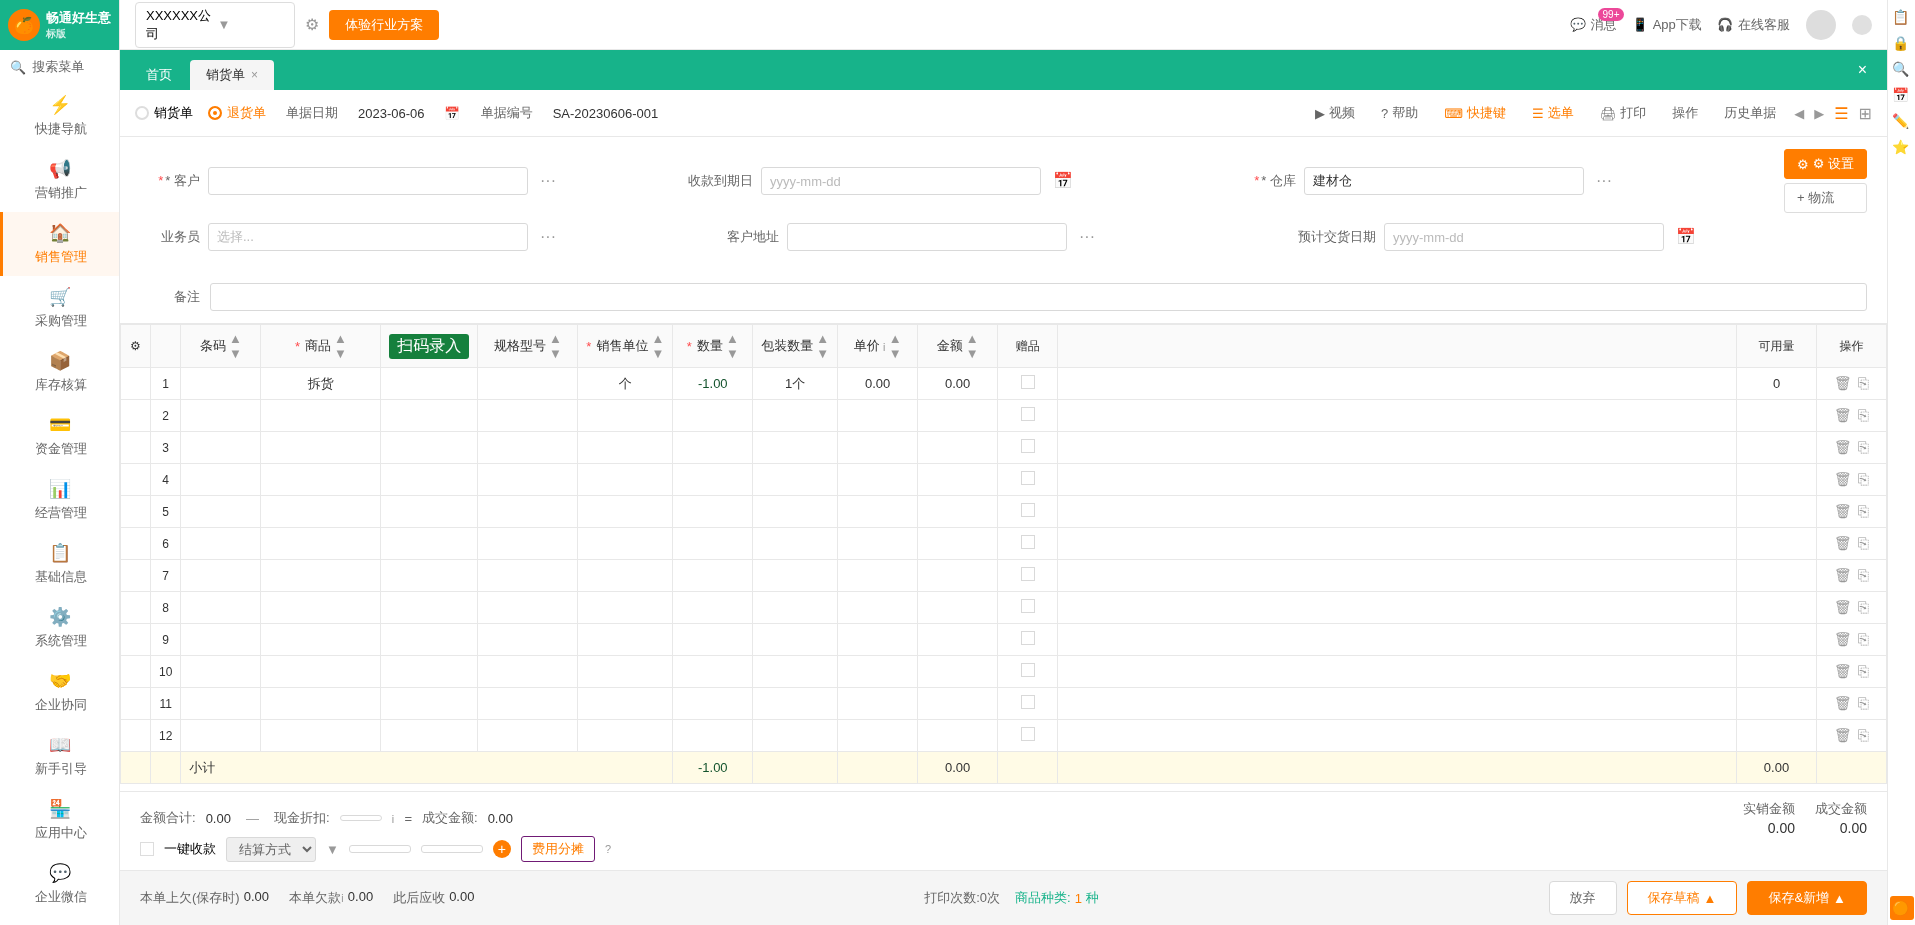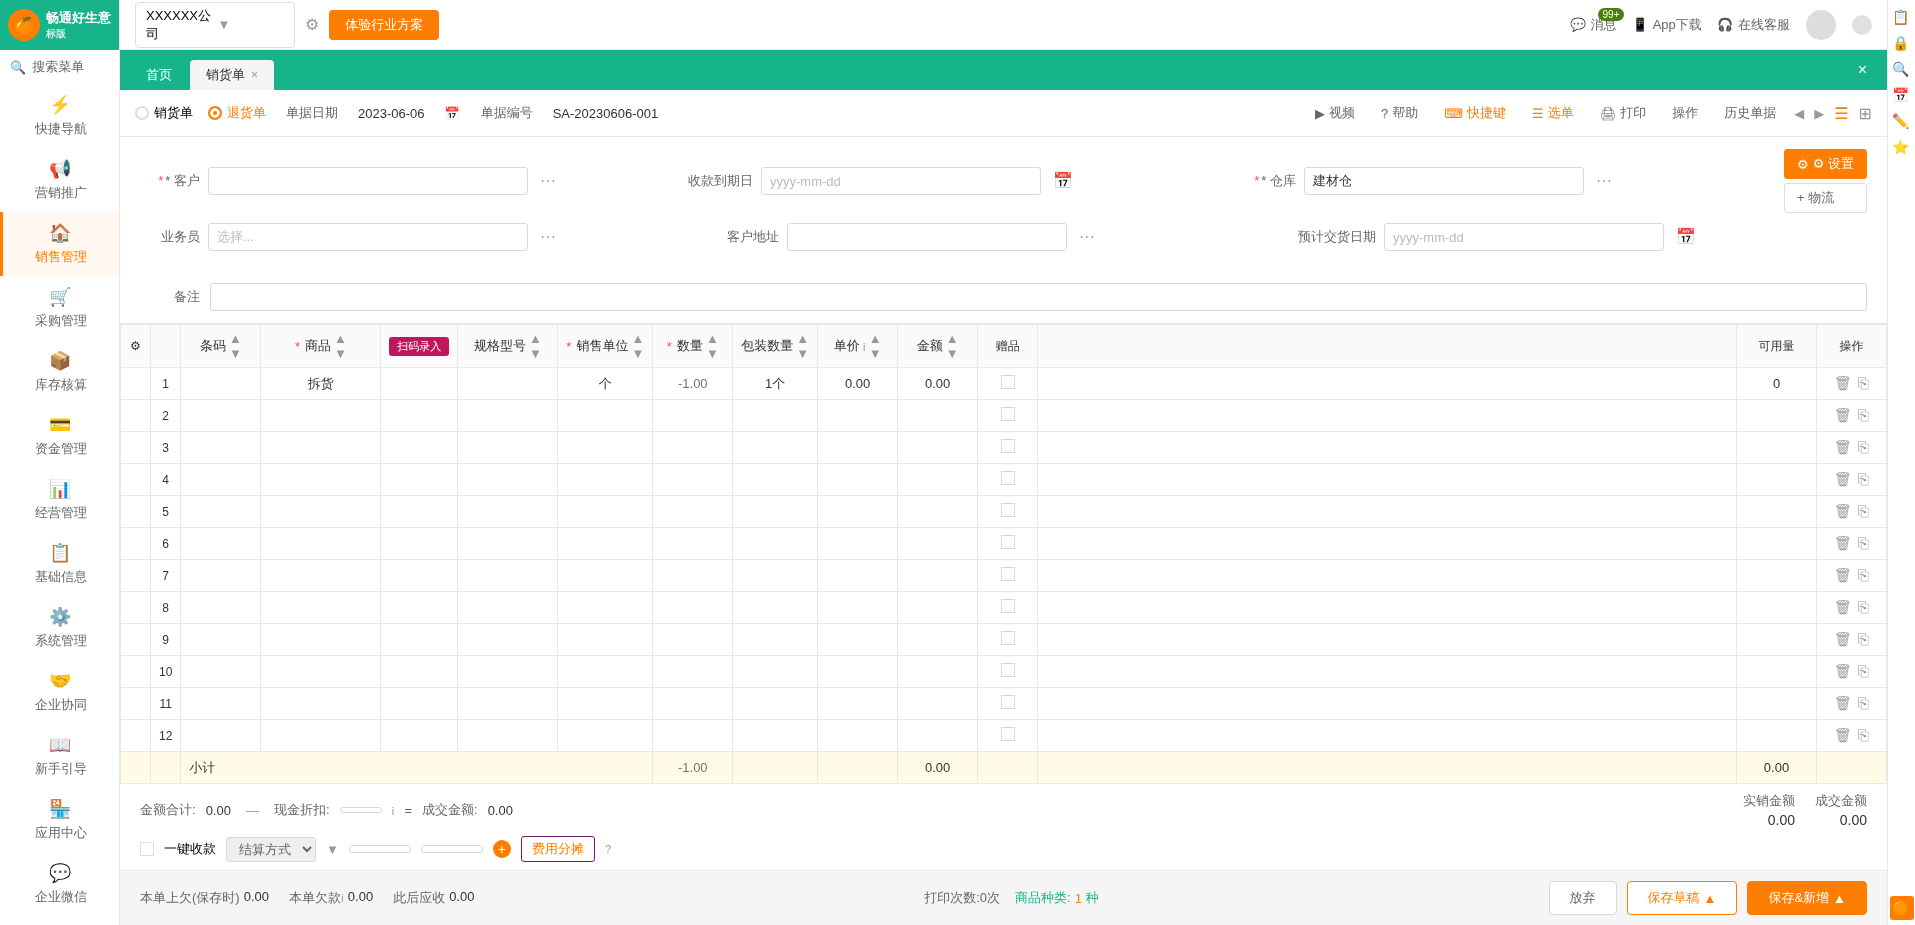--- a/index.html
+++ b/index.html
@@ -18,21 +18,21 @@
     
     .main { flex: 1; display: flex; flex-direction: column; height: 925px; overflow: hidden; }
 
     
     .topbar { height: 50px; background: #fff; display: flex; align-items: center; padding: 0 15px; border-bottom: 1px solid #e8e8e8; gap: 10px; }
     .company-select { display: flex; align-items: center; gap: 5px; border: 1px solid #ddd; border-radius: 4px; padding: 4px 10px; min-width: 160px; cursor: pointer; }
     .company-select span { flex: 1; }
     .trial-btn { background: #ff7d00; color: white; border: none; border-radius: 4px; padding: 6px 16px; cursor: pointer; font-size: 13px; }
     .topbar-right { margin-left: auto; display: flex; align-items: center; gap: 16px; color: #666; font-size: 12px; }
     .topbar-right-item { display: flex; align-items: center; gap: 4px; cursor: pointer; position: relative; }
-    .badge { background: #4d7c0f; color: white; border-radius: 10px; padding: 1px 5px; font-size: 10px; position: absolute; top: -8px; right: -8px; }
+    .badge { background: #ec4899; color: white; border-radius: 10px; padding: 1px 5px; font-size: 10px; position: absolute; top: -8px; right: -8px; }
     .avatar { width: 30px; height: 30px; background: #ddd; border-radius: 50%; }
 
     
     .tabbar { height: 40px; background: #17b38a; display: flex; align-items: center; padding: 0 10px; gap: 2px; }
     .tab { padding: 6px 16px; border-radius: 4px 4px 0 0; cursor: pointer; color: rgba(255,255,255,0.8); font-size: 13px; display: flex; align-items: center; gap: 6px; margin-top: 9px; }
     .tab.active { background: #f5f5f5; color: #333; }
     .tab-close { color: #999; font-size: 12px; cursor: pointer; }
     .tab.home { color: white; }
     .form-header { background: #fff; padding: 10px 15px; border-bottom: 1px solid #e8e8e8; display: flex; align-items: center; gap: 20px; }
     .radio-group { display: flex; gap: 15px; align-items: center; }
@@ -73,33 +73,33 @@
     .col-spec { width: 100px; }
     .col-unit { width: 80px; }
     .col-qty { width: 80px; }
     .col-pkgqty { width: 80px; }
     .col-price { width: 80px; }
     .col-amount { width: 80px; }
     .col-gift { width: 60px; }
     .col-remark { min-width: 200px; }
     .col-available { width: 80px; }
     .col-action { width: 70px; }
-    .scan-btn { background: #be185d; color: white; border: none; border-radius: 3px; padding: 2px 8px; font-size: 11px; cursor: pointer; }
+    .scan-btn { background: #15803d; color: white; border: none; border-radius: 3px; padding: 2px 8px; font-size: 16px; cursor: pointer; }
     .sort-arrows { display: inline-flex; flex-direction: column; font-size: 8px; color: #999; cursor: pointer; vertical-align: middle; }
-    .red-text { color: #737373; }
+    .red-text { color: #14532d; }
     .th-required { color: #ff4d4f; margin-right: 2px; }
     .action-icons { display: flex; gap: 6px; justify-content: center; }
     .action-icon { color: #999; cursor: pointer; font-size: 14px; }
 
     
     .subtotal-row td { background: #fffbe6; font-weight: 500; }
 
     
     .bottom-section { background: #fff; border-top: 1px solid #e8e8e8; padding: 8px 20px; }
-    .summary-row { display: flex; align-items: center; gap: 10px; margin-bottom: 8px; font-size: 12px; color: #666; }
+    .summary-row { display: flex; align-items: center; gap: 10px; font-size: 12px; color: #666; }
     .summary-value { color: #333; font-weight: 500; }
     .payment-row { display: flex; align-items: center; gap: 10px; font-size: 12px; }
     .payment-checkbox { width: 14px; height: 14px; border: 1px solid #ddd; }
     .payment-select { border: 1px solid #d9d9d9; border-radius: 3px; padding: 3px 8px; color: #666; cursor: pointer; }
     .add-btn { background: #ff7d00; color: white; border: none; border-radius: 50%; width: 18px; height: 18px; cursor: pointer; font-size: 14px; line-height: 18px; text-align: center; display: inline-flex; align-items: center; justify-content: center; }
     .expense-btn { border: 1px solid #701a75; color: #ff7d00; background: #fff; border-radius: 3px; padding: 3px 10px; cursor: pointer; }
     .amount-summary { margin-left: auto; display: flex; gap: 20px; font-size: 12px; }
     .amount-item { display: flex; flex-direction: column; align-items: flex-end; gap: 2px; }
     .amount-label { color: #666; }
     .amount-val { color: #333; font-weight: 500; font-size: 14px; }

